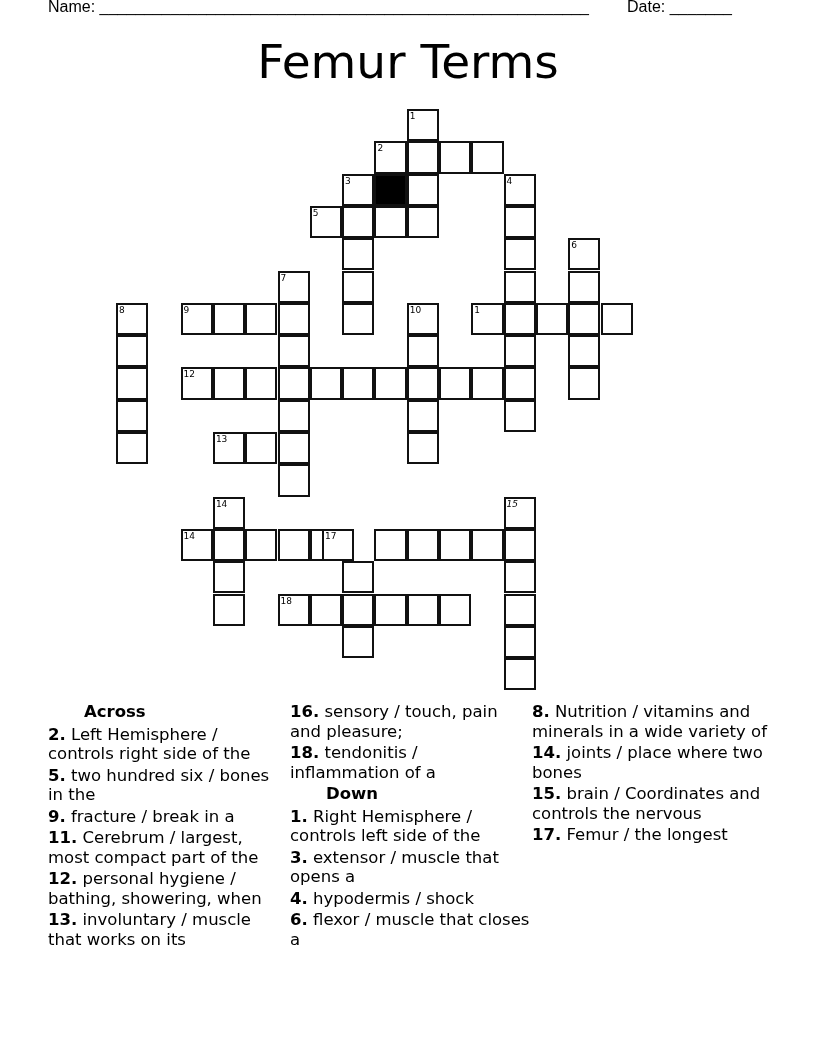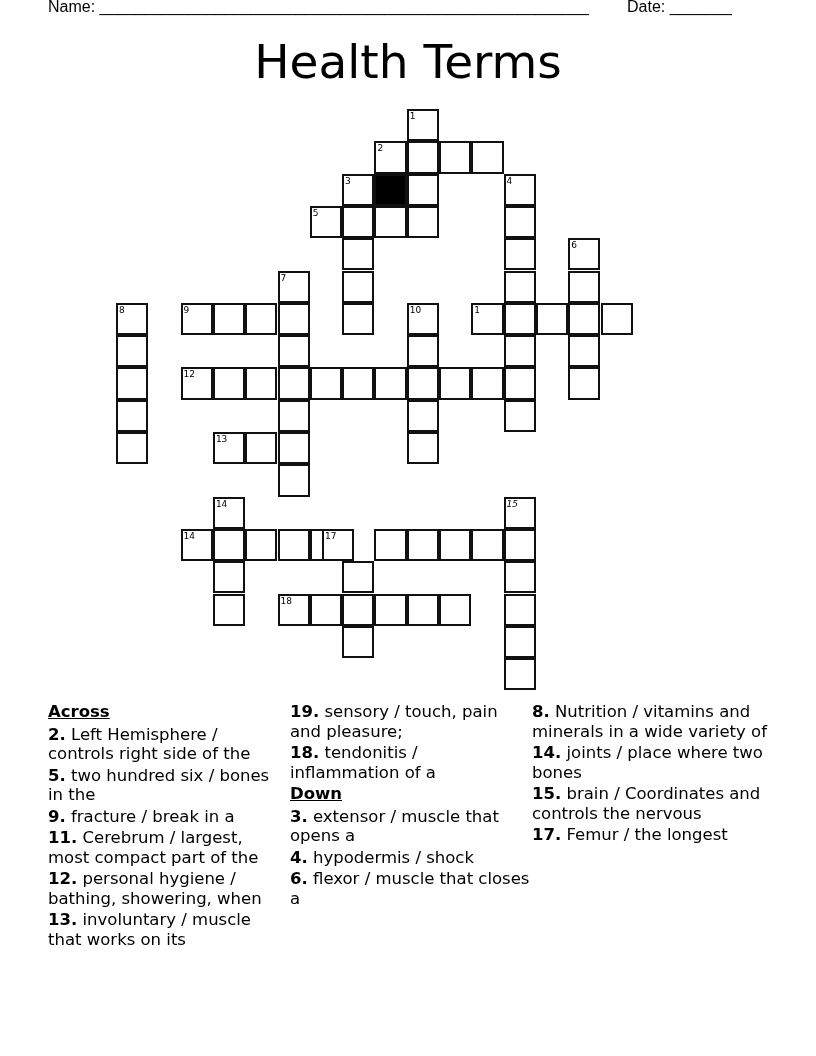--- a/index.html
+++ b/index.html
@@ -11,29 +11,29 @@
   .grid { position: absolute; left: 0; top: 0; width: 816px; height: 700px; }
   .cell { position: absolute; width: 32.3px; height: 32.3px; box-sizing: border-box; border: 2px solid #111; background: #fff; margin-left: -1px; margin-top: -1px; }
   .cell.black { background: #000; }
   .cell .num { position: absolute; left: 1px; top: 0px; font-family: "DejaVu Sans", sans-serif; font-size: 9px; line-height: 10px; }
   .clues { position: absolute; top: 702px; font-family: "DejaVu Sans", sans-serif; font-size: 16.5px; line-height: 19.5px; }
   .col1 { left: 48px; width: 240px; }
   .col2 { left: 290px; width: 240px; }
   .col3 { left: 532px; width: 240px; }
   .clue { margin-bottom: 2px; }
   .clue b { font-weight: bold; }
-  .section-head { font-weight: bold; text-decoration: underline; margin-bottom: 3px; }
+  .section-head { font-weight: bold; margin-bottom: 3px; margin-left: 36px; }
 </style>
 </head>
 <body>
 
 <div class="header-line" id="name-label">Name: _______________________________________________________</div>
 <div class="header-line" id="date-label">Date: _______</div>
 
-<div class="title">Health Terms</div>
+<div class="title">Femur Terms</div>
 
 <div class="grid" id="grid">
     <div class="cell" style="left: 407.7px; top: 110px;">
       <span class="num">1</span>
     </div>
     <div class="cell" style="left: 407.7px; top: 142.3px;"></div>
     <div class="cell" style="left: 407.7px; top: 174.6px;"></div>
     <div class="cell" style="left: 407.7px; top: 206.9px;"></div>
     <div class="cell" style="left: 375.4px; top: 142.3px;">
       <span class="num">2</span>
@@ -162,25 +162,26 @@
       <div class="clue"><b>5.</b><span> two hundred six / bones in the</span></div>
       <div class="clue"><b>9.</b><span> fracture / break in a</span></div>
       <div class="clue"><b>11.</b><span> Cerebrum / largest, most compact part of the</span></div>
       <div class="clue"><b>12.</b><span> personal hygiene / bathing, showering, when</span></div>
       <div class="clue"><b>13.</b><span> involuntary / muscle that works on its</span></div>
     </div>
 </div>
 
 <div class="clues col2">
   <div id="col2-across">
-      <div class="clue"><b>19.</b><span> sensory / touch, pain and pleasure;</span></div>
+      <div class="clue"><b>16.</b><span> sensory / touch, pain and pleasure;</span></div>
       <div class="clue"><b>18.</b><span> tendonitis / inflammation of a</span></div>
     </div>
   <div class="section-head">Down</div>
   <div id="col2-down">
+      <div class="clue"><b>1.</b><span> Right Hemisphere / controls left side of the</span></div>
       <div class="clue"><b>3.</b><span> extensor / muscle that opens a</span></div>
       <div class="clue"><b>4.</b><span> hypodermis / shock</span></div>
       <div class="clue"><b>6.</b><span> flexor / muscle that closes a</span></div>
     </div>
 </div>
 
 <div class="clues col3">
   <div id="col3-list">
       <div class="clue"><b>8.</b><span> Nutrition / vitamins and minerals in a wide variety of</span></div>
       <div class="clue"><b>14.</b><span> joints / place where two bones</span></div>

